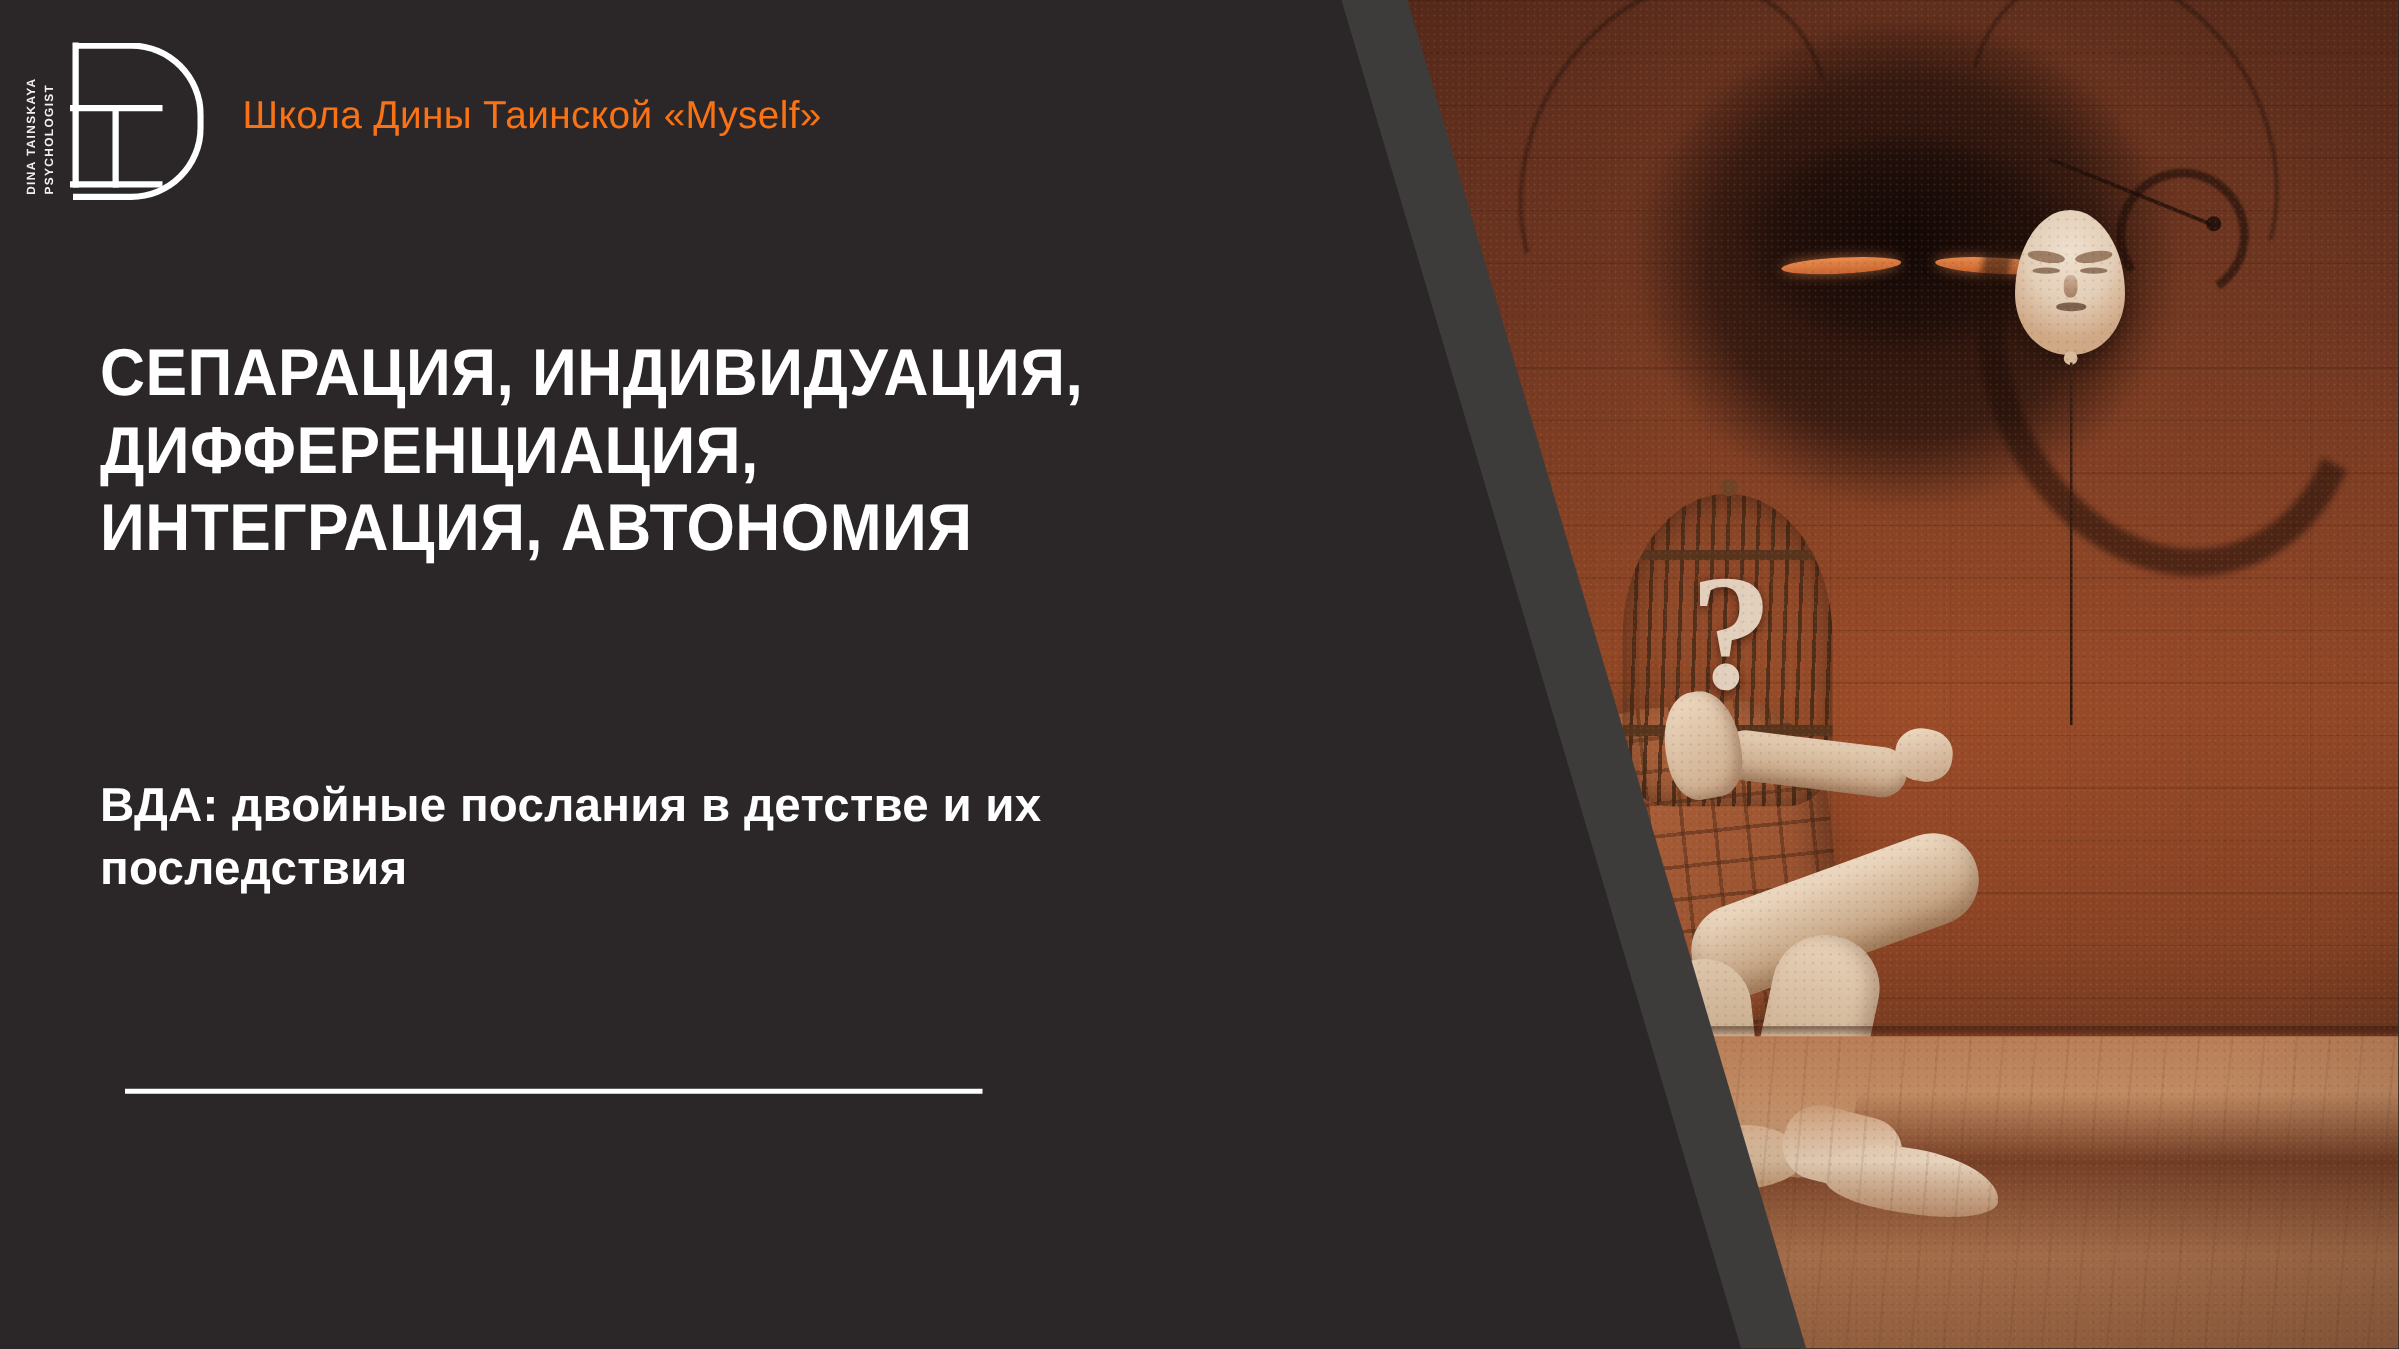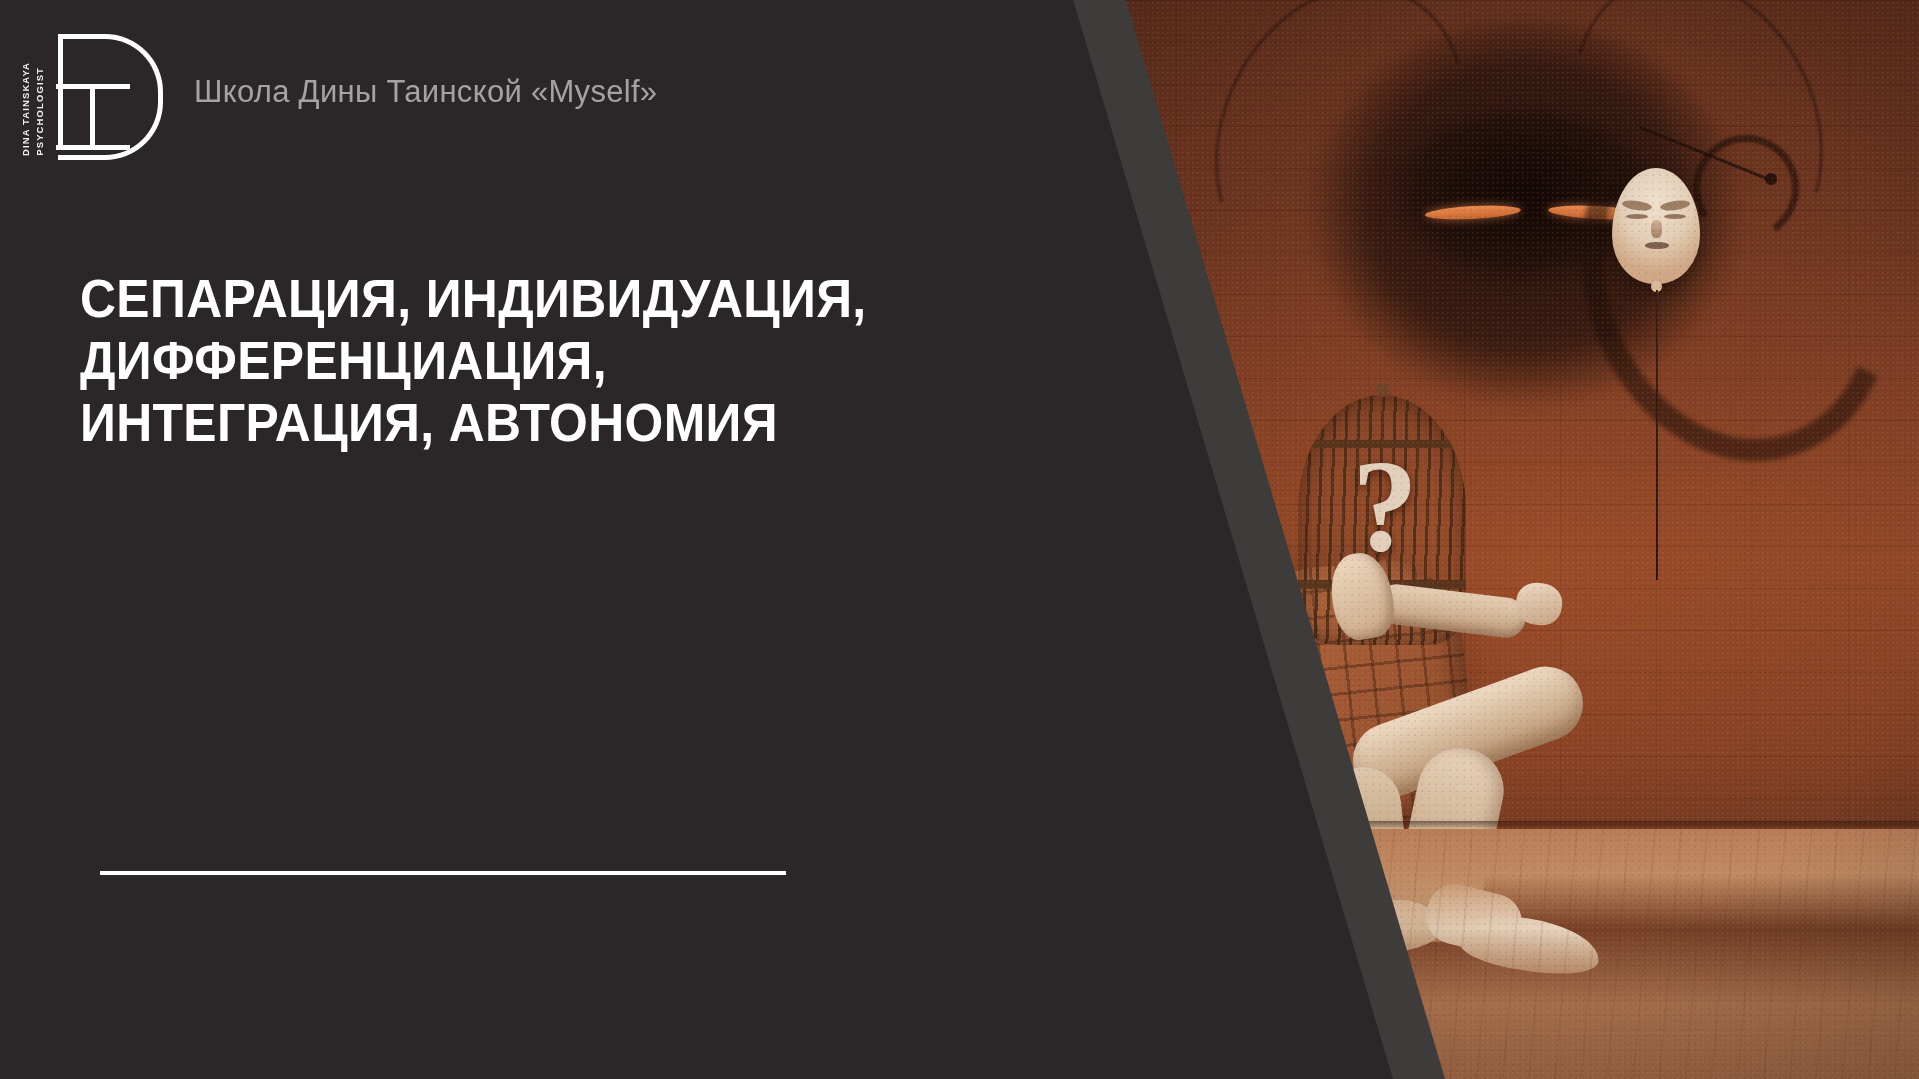--- a/index.html
+++ b/index.html
@@ -262,21 +262,21 @@
   .logo-mark{position:absolute;left:40px;top:6px;width:106px;height:116px;}
   .d-outer{
     position:absolute;left:0;top:0;width:100px;height:116px;
     border:5px solid #ffffff;border-radius:0 58px 58px 0;border-left:none;
   }
   .d-stem{position:absolute;left:0;top:0;width:5px;height:116px;background:#fff;}
   .t-bar{position:absolute;left:-2px;top:50px;width:74px;height:5px;background:#fff;}
   .t-stem{position:absolute;left:32px;top:50px;width:5px;height:66px;background:#fff;}
   .t-foot{position:absolute;left:-2px;top:111px;width:74px;height:5px;background:#fff;}
   .brand{
-    color:#a3a3a3;font-size:31px;font-weight:400;letter-spacing:.3px;white-space:nowrap;
+    color:#f97316;font-size:31px;font-weight:400;letter-spacing:.3px;white-space:nowrap;
     font-family:"Liberation Sans","DejaVu Sans",sans-serif;
   }
 
   
   .title{
     position:absolute;left:80px;top:232px;width:900px;
     color:#ffffff;font-weight:700;font-size:53px;line-height:1.17;
     letter-spacing:.4px;text-transform:uppercase;
     font-family:"Liberation Sans Narrow","Liberation Sans","DejaVu Sans Condensed","DejaVu Sans",sans-serif;
     transform:scaleX(.94);transform-origin:left top;
@@ -374,16 +374,20 @@
     </div>
     <div class="brand">Школа Дины Таинской «Myself»</div>
   </div>
 
   <h1 class="title">
     <span class="title-line">СЕПАРАЦИЯ, ИНДИВИДУАЦИЯ,</span>
     <span class="title-line">ДИФФЕРЕНЦИАЦИЯ,</span>
     <span class="title-line">ИНТЕГРАЦИЯ, АВТОНОМИЯ</span>
   </h1>
 
+  <h2 class="subtitle">
+    <span class="sub-line">ВДА: двойные послания в детстве и их</span>
+    <span class="sub-line">последствия</span>
+  </h2>
 
   <div class="rule"></div>
 
 </div>
 
 </body></html>

